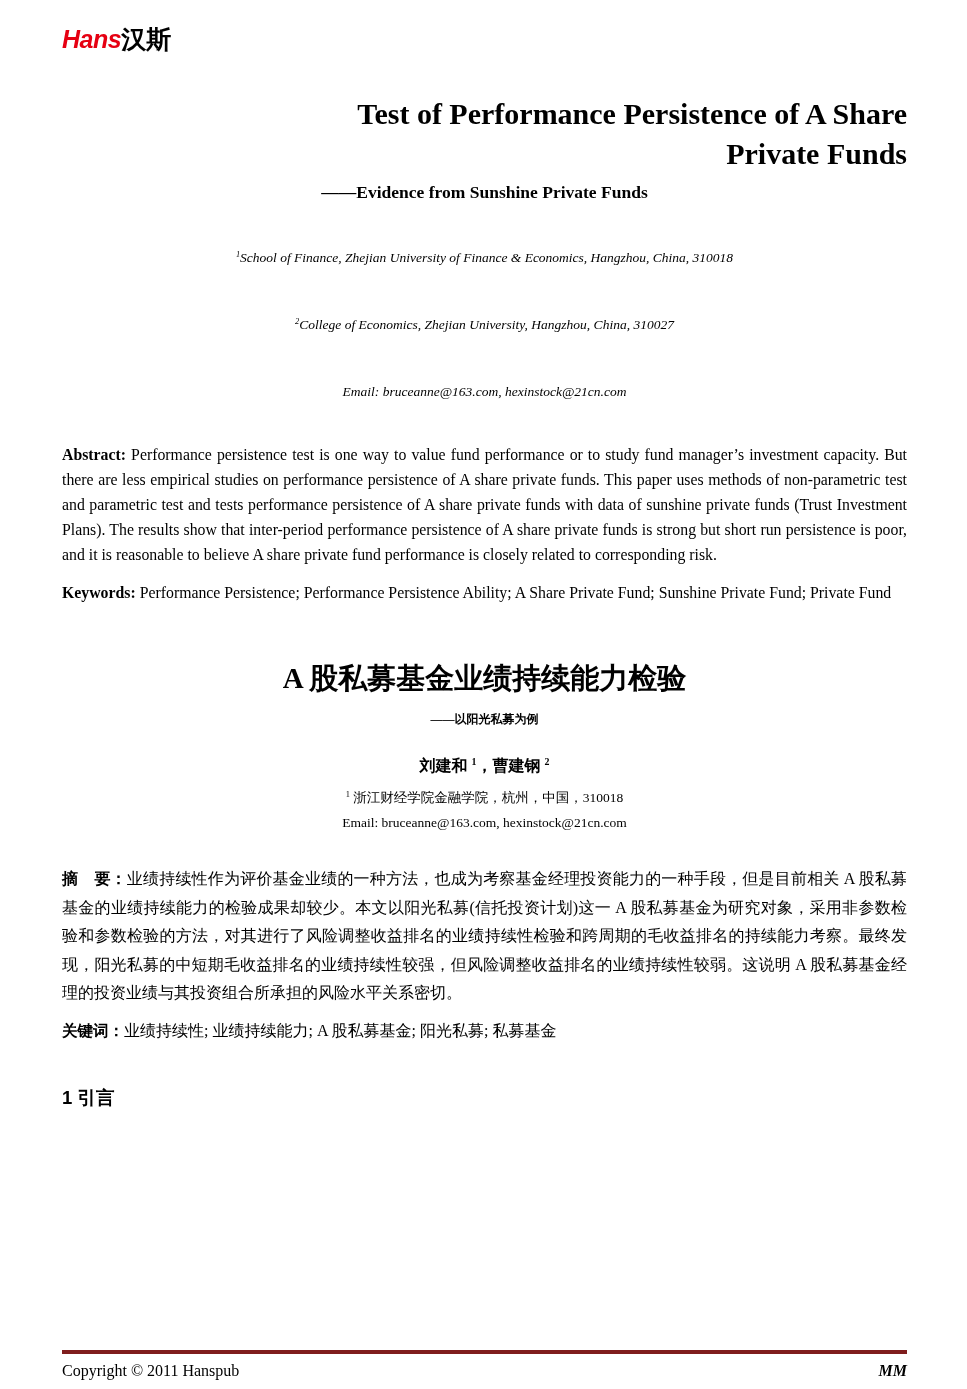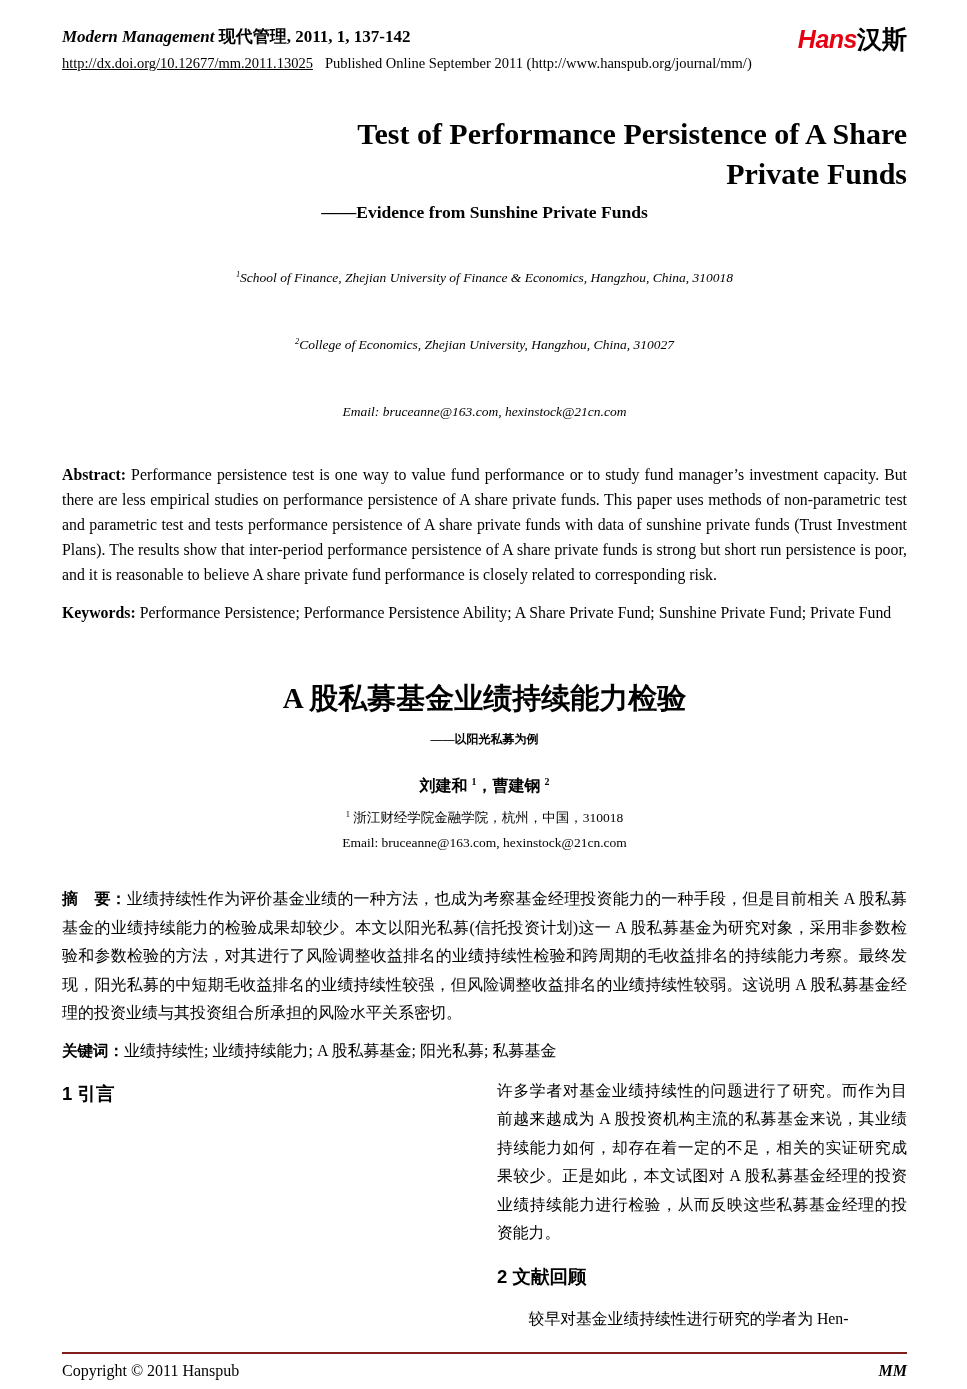--- a/index.html
+++ b/index.html
@@ -44,51 +44,43 @@
   .affils-zh { margin-top: 8px; }
   .affil-zh { font-size: 13.5px; text-align: center; line-height: 25px; }
 
   
   .abstract-zh { margin-top: 30px; font-size: 16px; line-height: 28.5px; text-align: justify; }
   .abstract-zh .label { font-weight: bold; }
   .keywords-zh { margin-top: 9px; font-size: 16px; line-height: 28px; }
   .keywords-zh .label { font-weight: bold; font-family: "Liberation Sans", sans-serif; font-size: 15.5px; }
 
   
-  .columns { margin-top: 12px; display: flex; gap: 25px; }
+  .columns { margin-top: 36px; display: flex; gap: 25px; }
   .col { flex: 1; min-width: 0; }
   .sec-heading { font-size: 18.5px; font-weight: bold; font-family: "Liberation Sans", sans-serif; margin: 4px 0 16px 0; }
   .col-right .sec-heading { margin-top: 16px; }
   .body-para { font-size: 15.8px; line-height: 28.5px; text-align: justify; }
   .indent { text-indent: 2em; }
   .ref sup, sup.ref { font-size: 10px; }
 
   
   .footer {
     position: absolute; left: 62px; right: 60px; bottom: 9px;
     display: flex; justify-content: space-between;
-    border-top: 2px solid #7f1d1d; padding-top: 8px;
+    border-top: 4px solid #7f1d1d; padding-top: 8px;
     font-size: 16px;
   }
   .journal-abbr { font-weight: bold; font-style: italic; }
 </style>
 </head>
 <body>
 
 <div class="page">
 
   <header class="header">
-    <div>
-      <div class="journal-line">
-        <span class="journal-en">Modern Management</span><span> 现代管理, 2011, 1,  137-142</span>
-      </div>
-      <div class="doi-line">
-        <a class="doi-link" href="#">http://dx.doi.org/10.12677/mm.2011.13025</a><span class="published">Published Online September 2011 (http://www.hanspub.org/journal/mm/)</span>
-      </div>
-    </div>
     <div class="logo">
       <span class="logo-hans">Hans</span><span class="logo-cn">汉斯</span>
     </div>
   </header>
 
   <h1 class="title">
     <span>Test of Performance Persistence of A Share</span><br>
     <span>Private Funds</span>
   </h1>
   <div class="subtitle">——Evidence from Sunshine Private Funds</div>
@@ -125,25 +117,20 @@
   </p>
 
   <p class="keywords-zh">
     <span class="label">关键词：</span><span>业绩持续性; 业绩持续能力; A 股私募基金; 阳光私募; 私募基金</span>
   </p>
 
   <div class="columns">
     <div class="col col-left">
       <h2 class="sec-heading">1 引言</h2>
     </div>
-    <div class="col col-right">
-      <p class="body-para">许多学者对基金业绩持续性的问题进行了研究。而作为目前越来越成为 A 股投资机构主流的私募基金来说，其业绩持续能力如何，却存在着一定的不足，相关的实证研究成果较少。正是如此，本文试图对 A 股私募基金经理的投资业绩持续能力进行检验，从而反映这些私募基金经理的投资能力。</p>
-      <h2 class="sec-heading">2 文献回顾</h2>
-      <p class="body-para indent">较早对基金业绩持续性进行研究的学者为 Hen-</p>
-    </div>
   </div>
 
   <footer class="footer">
     <span>Copyright © 2011 Hanspub</span>
     <span class="journal-abbr">MM</span>
   </footer>
 
 </div>
 
 </body></html>

